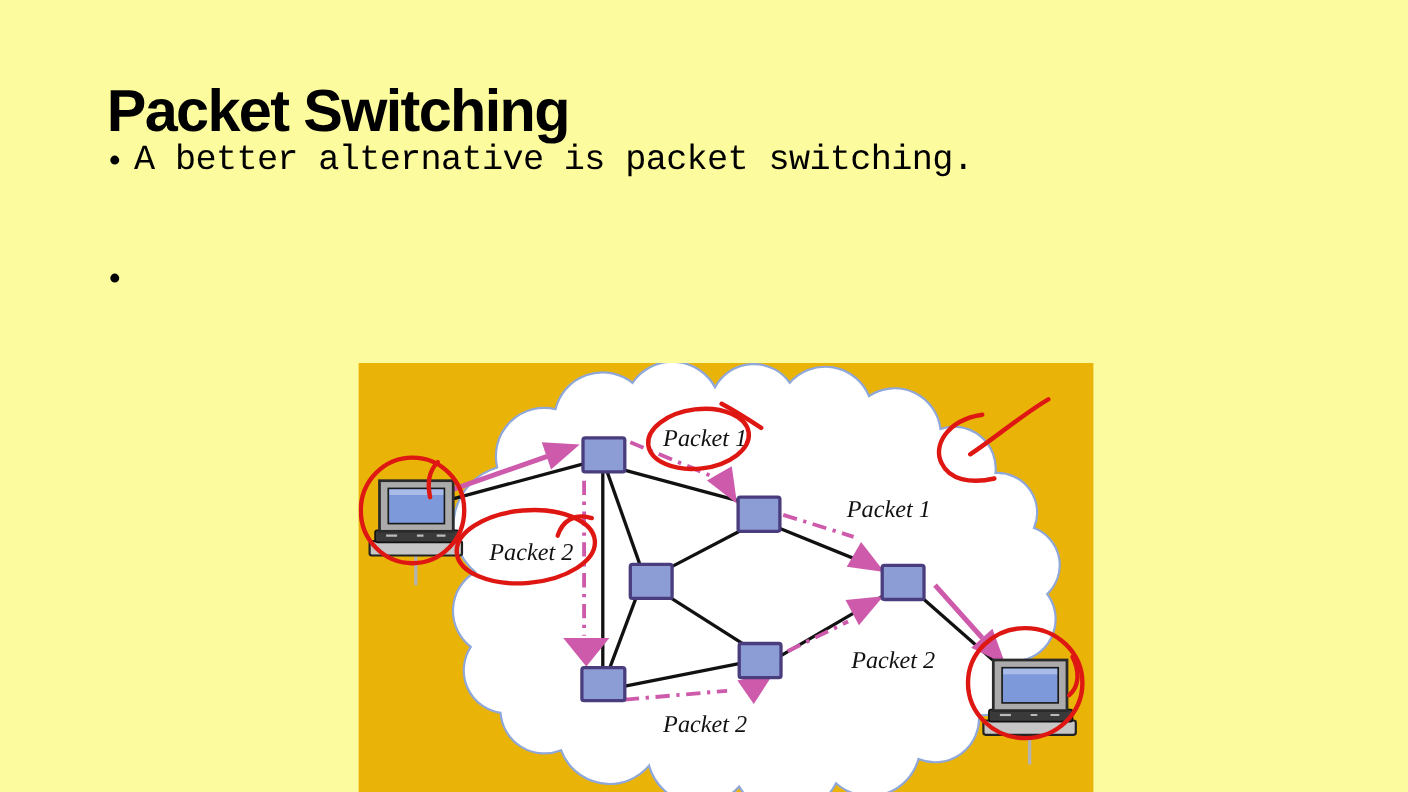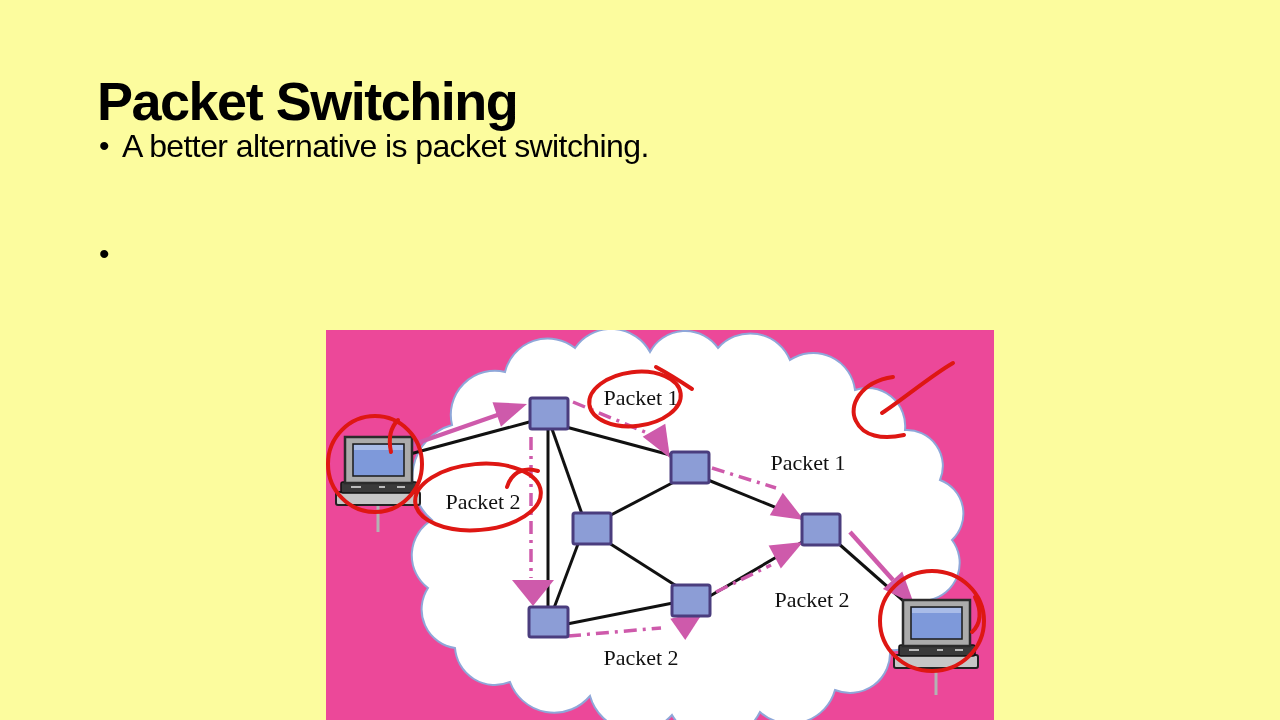--- a/index.html
+++ b/index.html
@@ -20,27 +20,28 @@
     position:absolute;left:99px;
     display:flex;align-items:flex-start;
     font-size:32px;letter-spacing:-0.6px;line-height:38px;
     width:1110px;
   }
   .bullet .dot{
     flex:0 0 auto;
     font-size:30px;line-height:38px;
     margin-right:13px;
   }
-  .bullet .btxt{white-space:pre-line;}
+  .bullet .btxt{white-space:pre-line;font-family:Liberation Mono, monospace;}
   .b1{top:127px;}
   .b2{top:235px;}
   .diagram{
     position:absolute;left:326px;top:330px;
     width:668px;height:390px;
-    background:#ec4899;
+    background:#eab308;
+    font-style:italic;
   }
   .diagram svg{display:block;}
   .plabel{
     font-family:"Liberation Serif", serif;
     font-size:22px;fill:#111;
   }
 </style>
 </head>
 <body>
 

